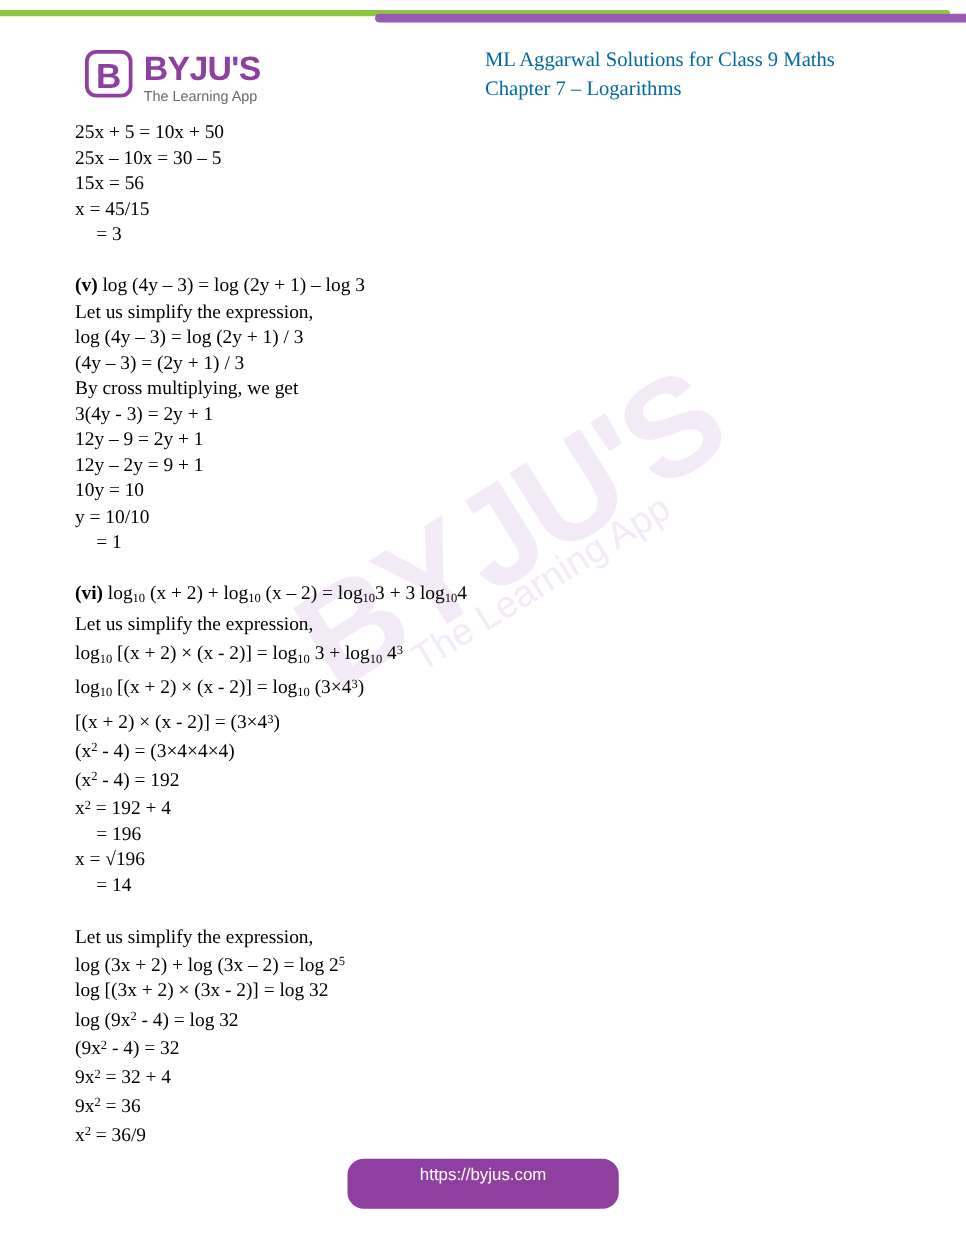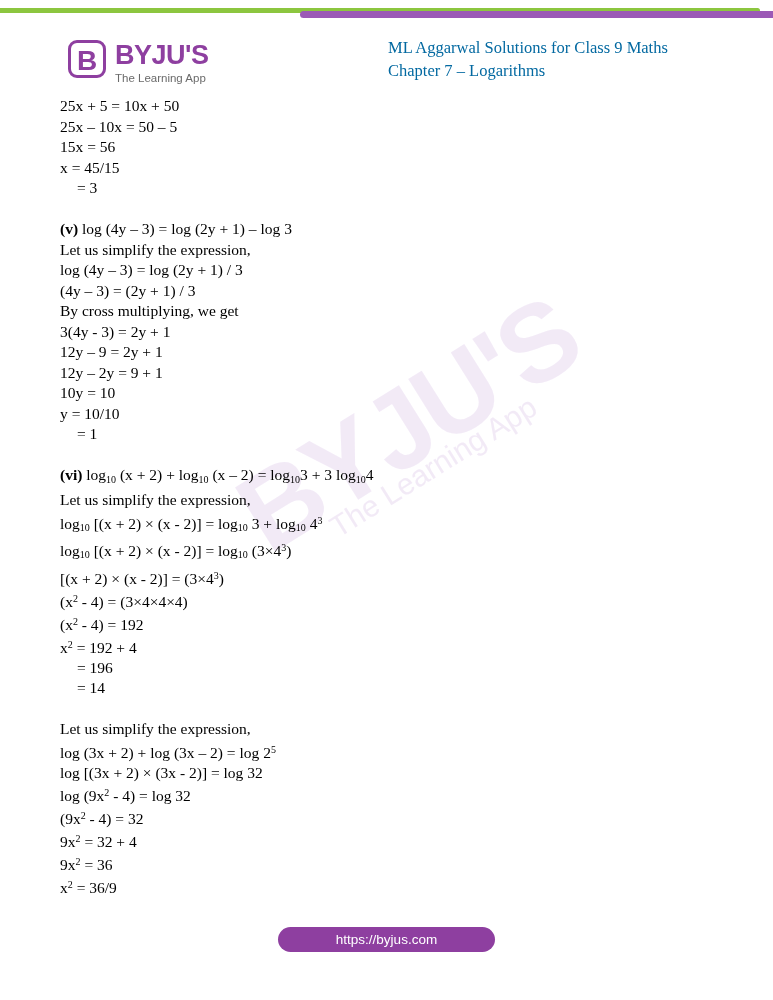--- a/index.html
+++ b/index.html
@@ -147,21 +147,21 @@
   sup {
     font-size: 10px;
     vertical-align: 0.45em;
   }
   
   .footer-pill {
     position: absolute;
     left: 278px;
     top: 927px;
     width: 217px;
-    height: 25px;
+    height: 40px;
     border-radius: 13px;
     background: #8e3fa0;
     color: #ffffff;
     font-family: "Liberation Sans", sans-serif;
     font-size: 13.5px;
     line-height: 25px;
     text-align: center;
   }
 </style>
 </head>
@@ -185,21 +185,21 @@
     <div>Chapter 7 – Logarithms</div>
   </div>
 
   <div class="watermark">
     <div class="wm-text wm-byjus">BYJU'S</div>
     <div class="wm-text wm-learning">The Learning App</div>
   </div>
 
   <div class="content" id="content">
       <div class="line">25x + 5 = 10x + 50</div>
-      <div class="line">25x – 10x = 50 – 5</div>
+      <div class="line">25x – 10x = 30 – 5</div>
       <div class="line">15x = 56</div>
       <div class="line">x = 45/15</div>
       <div class="line indent">= 3</div>
       <div class="spacer"></div>
       <div class="line"><span class="bold">(v)</span> log (4y – 3) = log (2y + 1) – log 3</div>
       <div class="line">Let us simplify the expression,</div>
       <div class="line">log (4y – 3) = log (2y + 1) / 3</div>
       <div class="line">(4y – 3) = (2y + 1) / 3</div>
       <div class="line">By cross multiplying, we get</div>
       <div class="line">3(4y - 3) = 2y + 1</div>
@@ -211,20 +211,21 @@
       <div class="spacer"></div>
       <div class="line"><span class="bold">(vi)</span> log<sub>10</sub> (x + 2) + log<sub>10</sub> (x – 2) = log<sub>10</sub>3 + 3 log<sub>10</sub>4</div>
       <div class="line">Let us simplify the expression,</div>
       <div class="line">log<sub>10</sub> [(x + 2) × (x - 2)] = log<sub>10</sub> 3 + log<sub>10</sub> 4<sup>3</sup></div>
       <div class="line">log<sub>10</sub> [(x + 2) × (x - 2)] = log<sub>10</sub> (3×4<sup>3</sup>)</div>
       <div class="line">[(x + 2) × (x - 2)] = (3×4<sup>3</sup>)</div>
       <div class="line">(x<sup>2</sup> - 4) = (3×4×4×4)</div>
       <div class="line">(x<sup>2</sup> - 4) = 192</div>
       <div class="line">x<sup>2</sup> = 192 + 4</div>
       <div class="line indent">= 196</div>
+      <div class="line">x = √196</div>
       <div class="line indent">= 14</div>
       <div class="spacer"></div>
       <div class="line">Let us simplify the expression,</div>
       <div class="line">log (3x + 2) + log (3x – 2) = log 2<sup>5</sup></div>
       <div class="line">log [(3x + 2) × (3x - 2)] = log 32</div>
       <div class="line">log (9x<sup>2</sup> - 4) = log 32</div>
       <div class="line">(9x<sup>2</sup> - 4) = 32</div>
       <div class="line">9x<sup>2</sup> = 32 + 4</div>
       <div class="line">9x<sup>2</sup> = 36</div>
       <div class="line">x<sup>2</sup> = 36/9</div>

